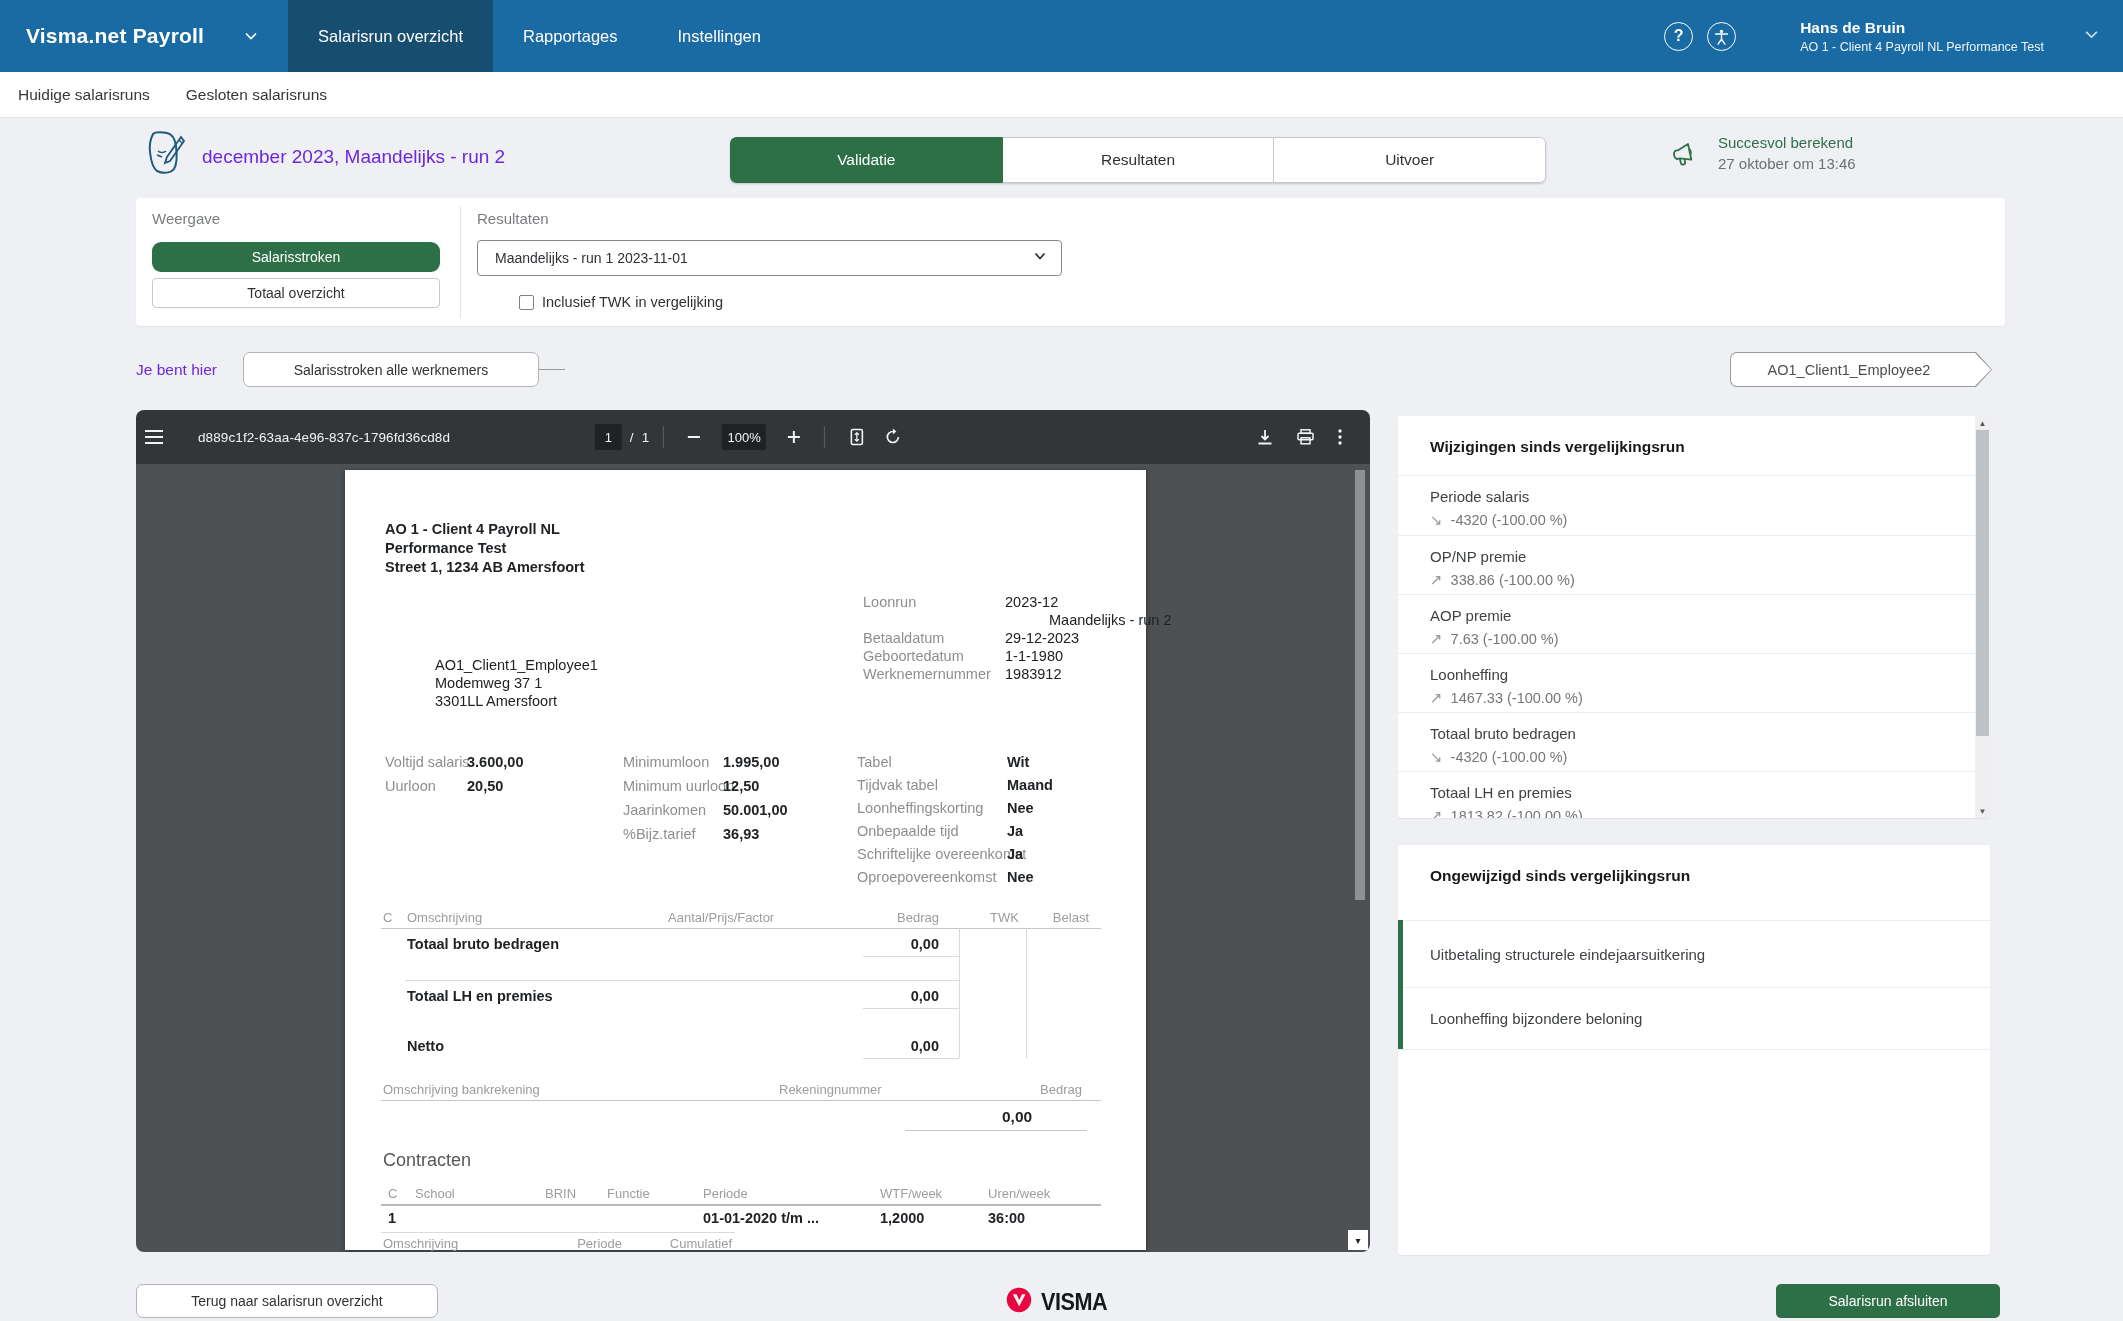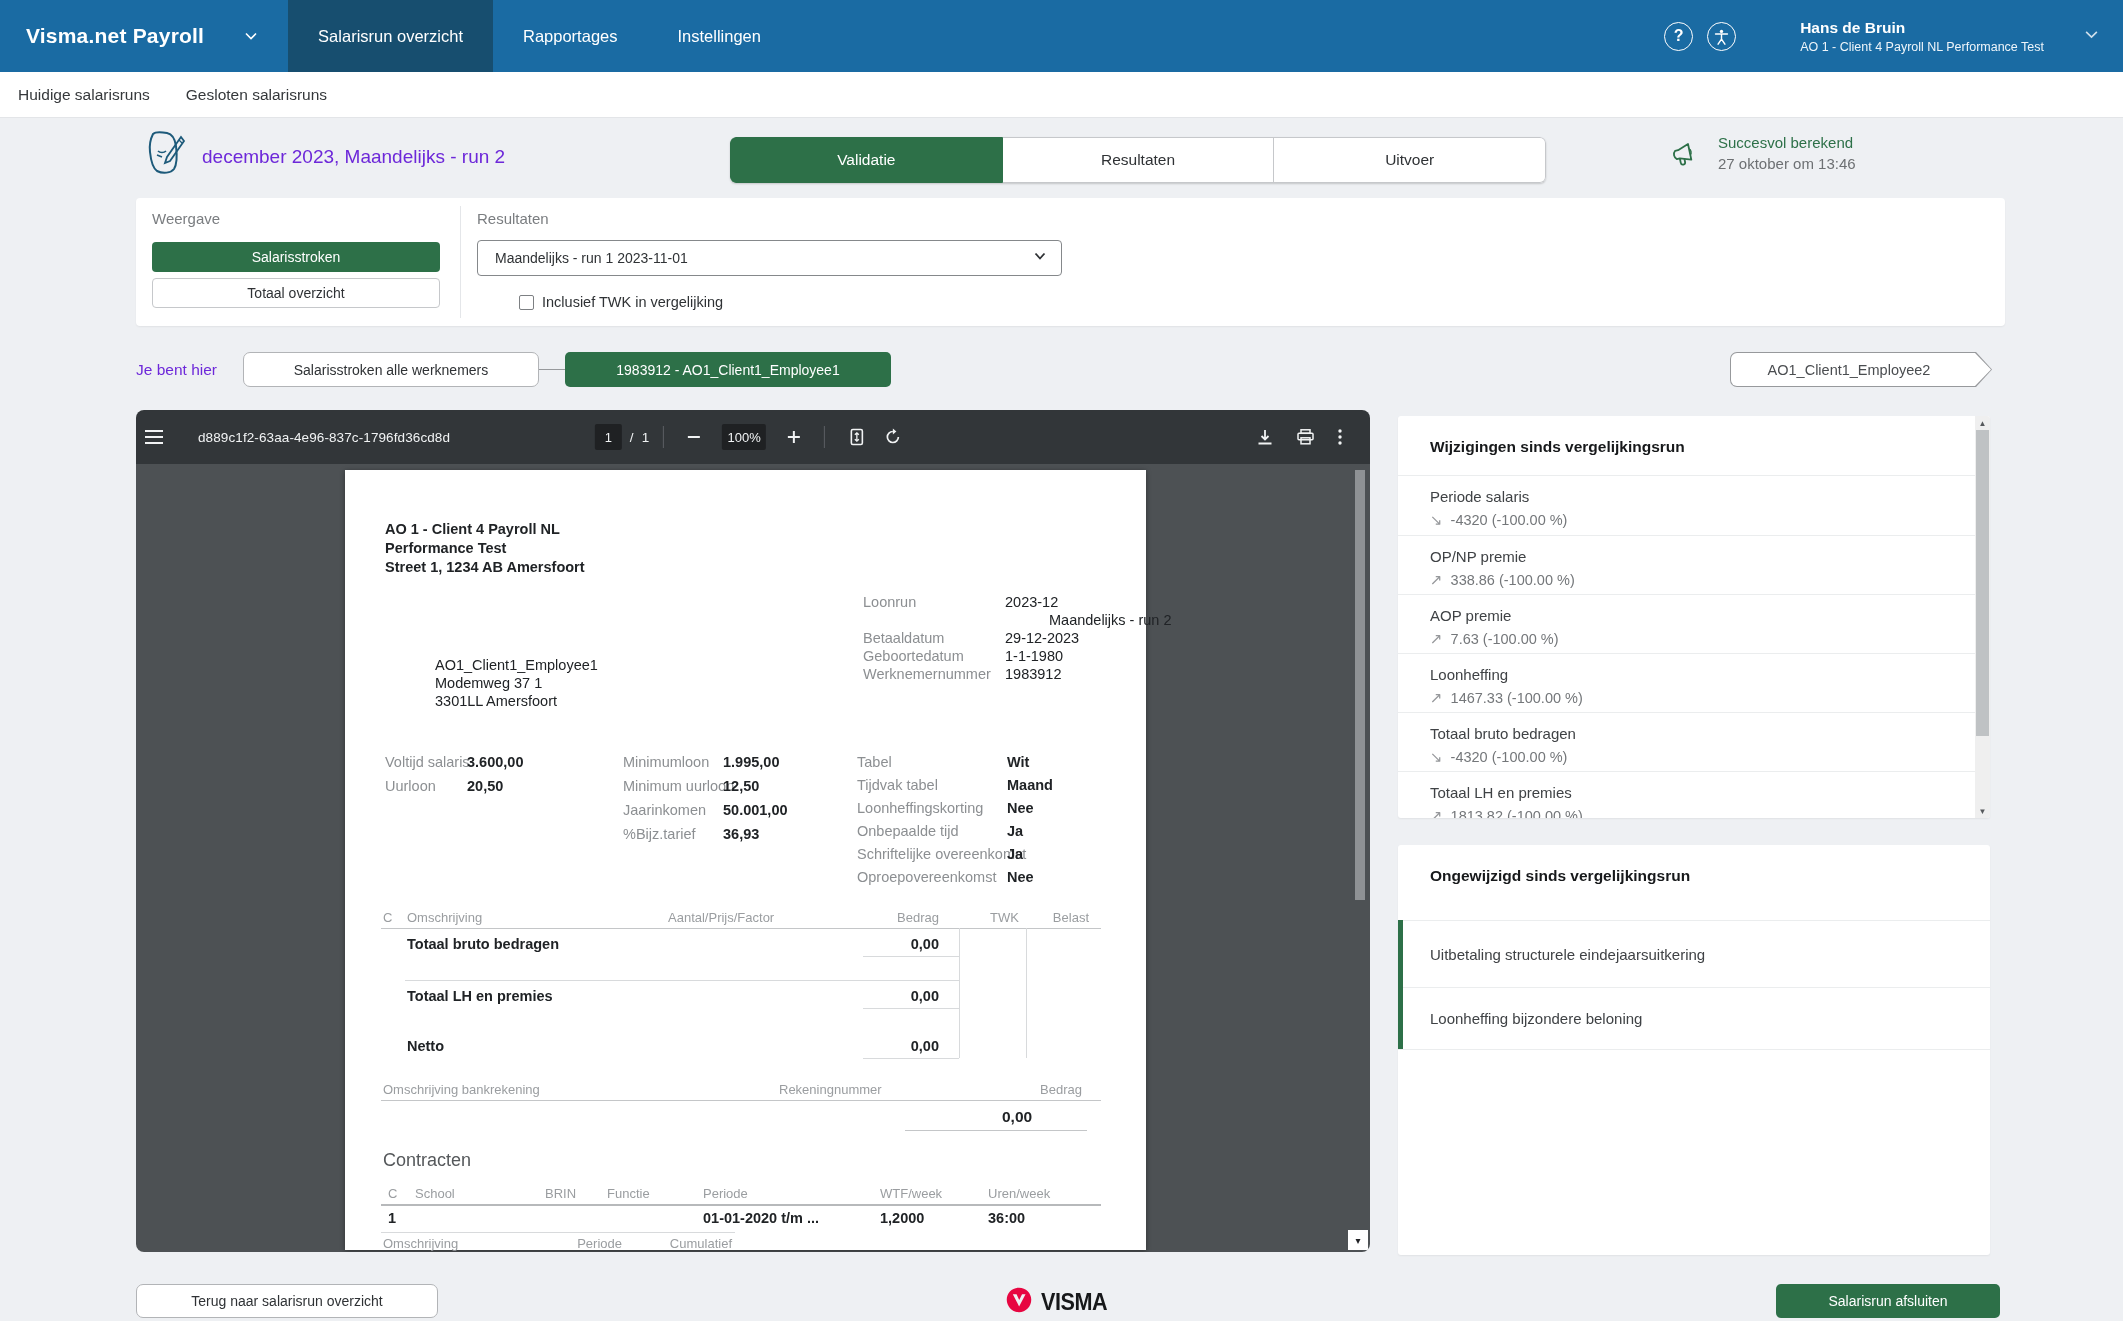--- a/index.html
+++ b/index.html
@@ -34,21 +34,21 @@
   .seg:last-child{border-radius:0 6px 6px 0;}
   .status{position:absolute;left:1668px;top:134px;display:flex;}
   .status-icon{width:32px;height:32px;margin-top:4px;}
   .status-texts{margin-left:18px;}
   .status-l1{font-size:15px;color:#2d7048;}
   .status-l2{font-size:15px;color:#6d7073;margin-top:4px;}
   
   .filters{position:absolute;left:136px;top:198px;width:1869px;height:128px;background:#fff;border-radius:4px;box-shadow:0 1px 2px rgba(0,0,0,.06);}
   .f-label{position:absolute;font-size:15px;color:#7a7d80;}
   .view-btn{position:absolute;left:16px;width:288px;height:30px;border-radius:4px;display:flex;align-items:center;justify-content:center;font-size:14px;cursor:pointer;box-sizing:border-box;}
-  .view-btn.green{background:#2d7048;color:#fff;}
+  .view-btn.green{background:#2d7048;color:#fff;border-radius:9px;}
   .view-btn.plain{background:#fff;border:1px solid #c6c8cb;color:#2f3235;}
   .f-divider{position:absolute;left:324px;top:8px;bottom:8px;width:1px;background:#e4e6e9;}
   .run-select{position:absolute;left:341px;top:42px;width:585px;height:36px;border:1px solid #85888b;border-radius:4px;background:#fff;display:flex;align-items:center;cursor:pointer;box-sizing:border-box;}
   .run-select .val{margin-left:17px;font-size:14px;color:#2f3235;}
   .run-select .sel-caret{margin-left:auto;margin-right:14px;}
   .twk{position:absolute;left:341px;top:96px;display:flex;align-items:center;cursor:pointer;padding-left:42px;}
   .twk-box{width:15px;height:15px;border:1.5px solid #7d8083;border-radius:2px;background:#fff;box-sizing:border-box;}
   .twk-label{margin-left:8px;font-size:14.5px;color:#2f3235;}
   
   .crumb-label{position:absolute;left:136px;top:361px;font-size:15.5px;color:#6d28d9;}
@@ -202,21 +202,20 @@
     </div>
     <div class="twk">
       <div class="twk-box"></div>
       <div class="twk-label">Inclusief TWK in vergelijking</div>
     </div>
   </div>
 
   <div class="crumb-label">Je bent hier</div>
   <div class="crumb-all">Salarisstroken alle werknemers</div>
   <div class="crumb-line"></div>
-  <div class="crumb-cur">1983912 - AO1_Client1_Employee1</div>
   <div class="crumb-next">
     <div class="shape"></div>
     <div class="inner"></div>
     <div class="txt">AO1_Client1_Employee2</div>
   </div>
 
   <div class="pdf">
     <div class="pdf-toolbar">
       <div class="pt-menu pt-ic">
         <svg width="18" height="14" viewBox="0 0 18 14">

